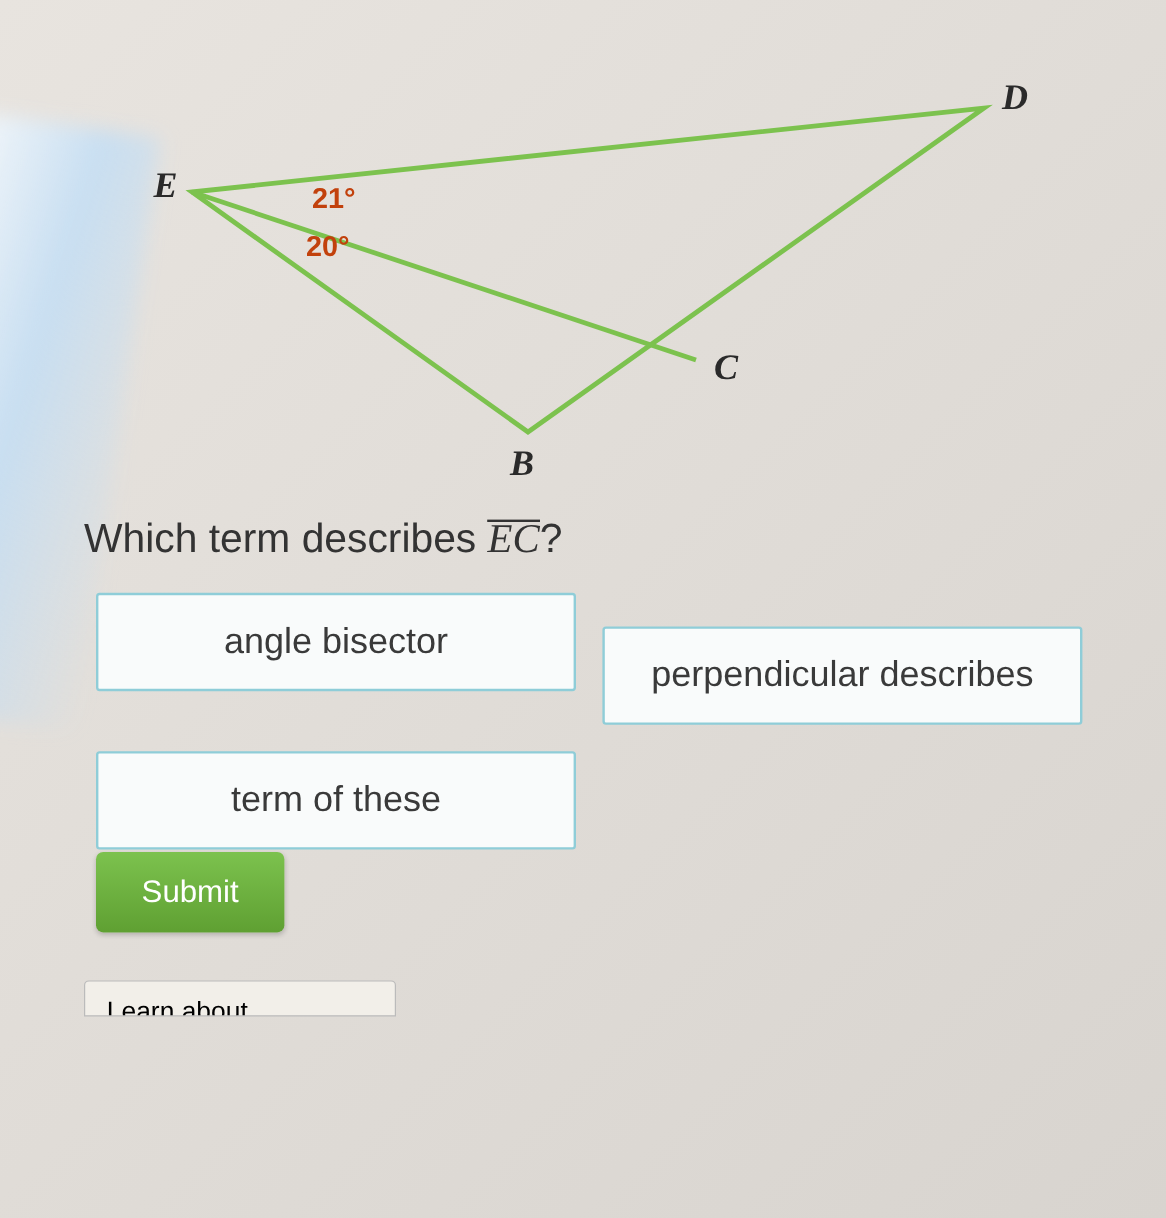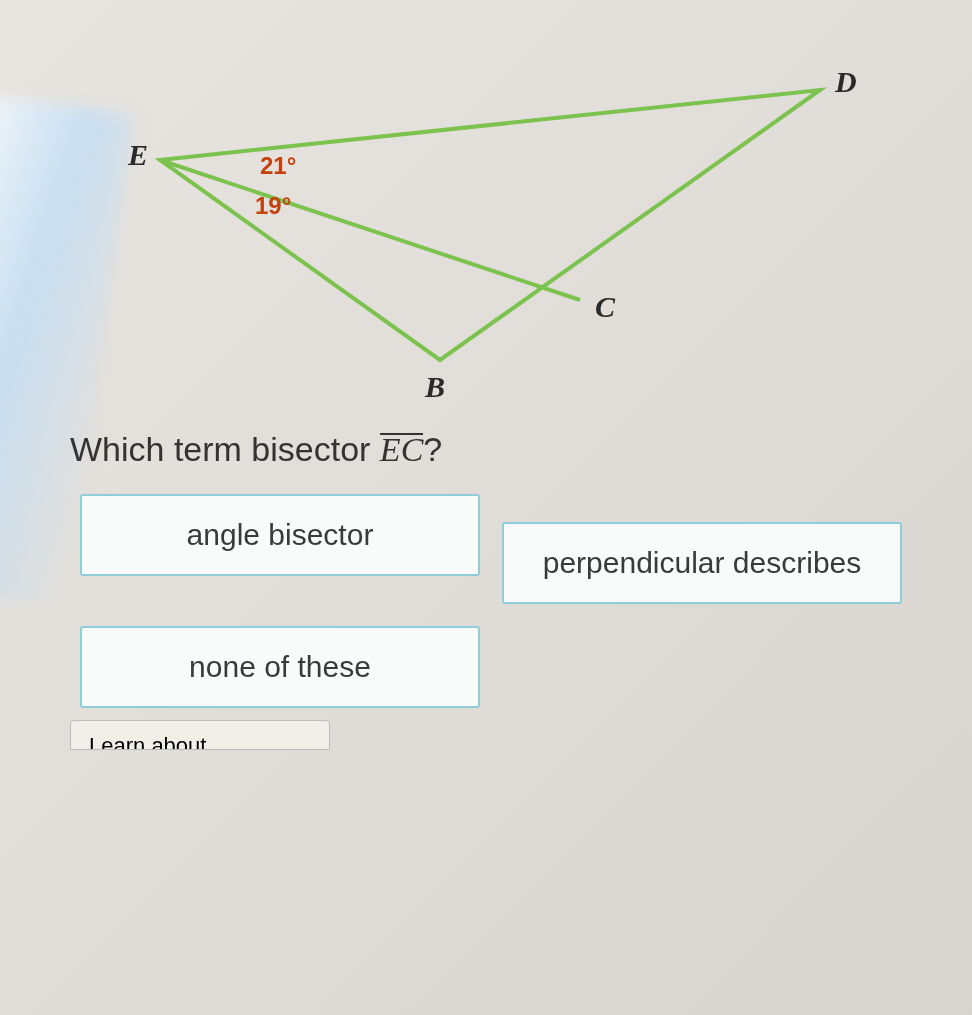--- a/index.html
+++ b/index.html
@@ -126,29 +126,30 @@
     <svg class="diagram-svg" width="800" height="380">
 
       <polygon points="60,120 720,50 340,320" fill="none" stroke="#7cc24e" stroke-width="4"></polygon>
       <line x1="60" y1="120" x2="480" y2="260" stroke="#7cc24e" stroke-width="4"></line>
     </svg>
     <div class="diagram-label" style="left:28px; top:98px;">E</div>
     <div class="diagram-label" style="left:735px; top:25px;">D</div>
     <div class="diagram-label" style="left:495px; top:250px;">C</div>
     <div class="diagram-label" style="left:325px; top:330px;">B</div>
     <div class="angle-label" style="left:160px; top:112px;">21°</div>
-    <div class="angle-label" style="left:155px; top:152px;">19°</div>
+    <div class="angle-label" style="left:155px; top:152px;">20°</div>
   </div>
 
   <div class="question-text">
-    <span>Which term bisector </span><span class="seg-over">EC</span><span>?</span>
+    <span>Which term describes </span><span class="seg-over">EC</span><span>?</span>
   </div>
 
   <div class="options">
     <button class="option-btn">angle bisector</button>
     <button class="option-btn right-col">perpendicular describes</button>
-    <button class="option-btn right-col">none of these</button>
+    <button class="option-btn right-col">term of these</button>
   </div>
 
+  <button class="submit-btn">Submit</button>
 
   <div class="learn-box">Learn about</div>
 
 </div>
 
 </body></html>

